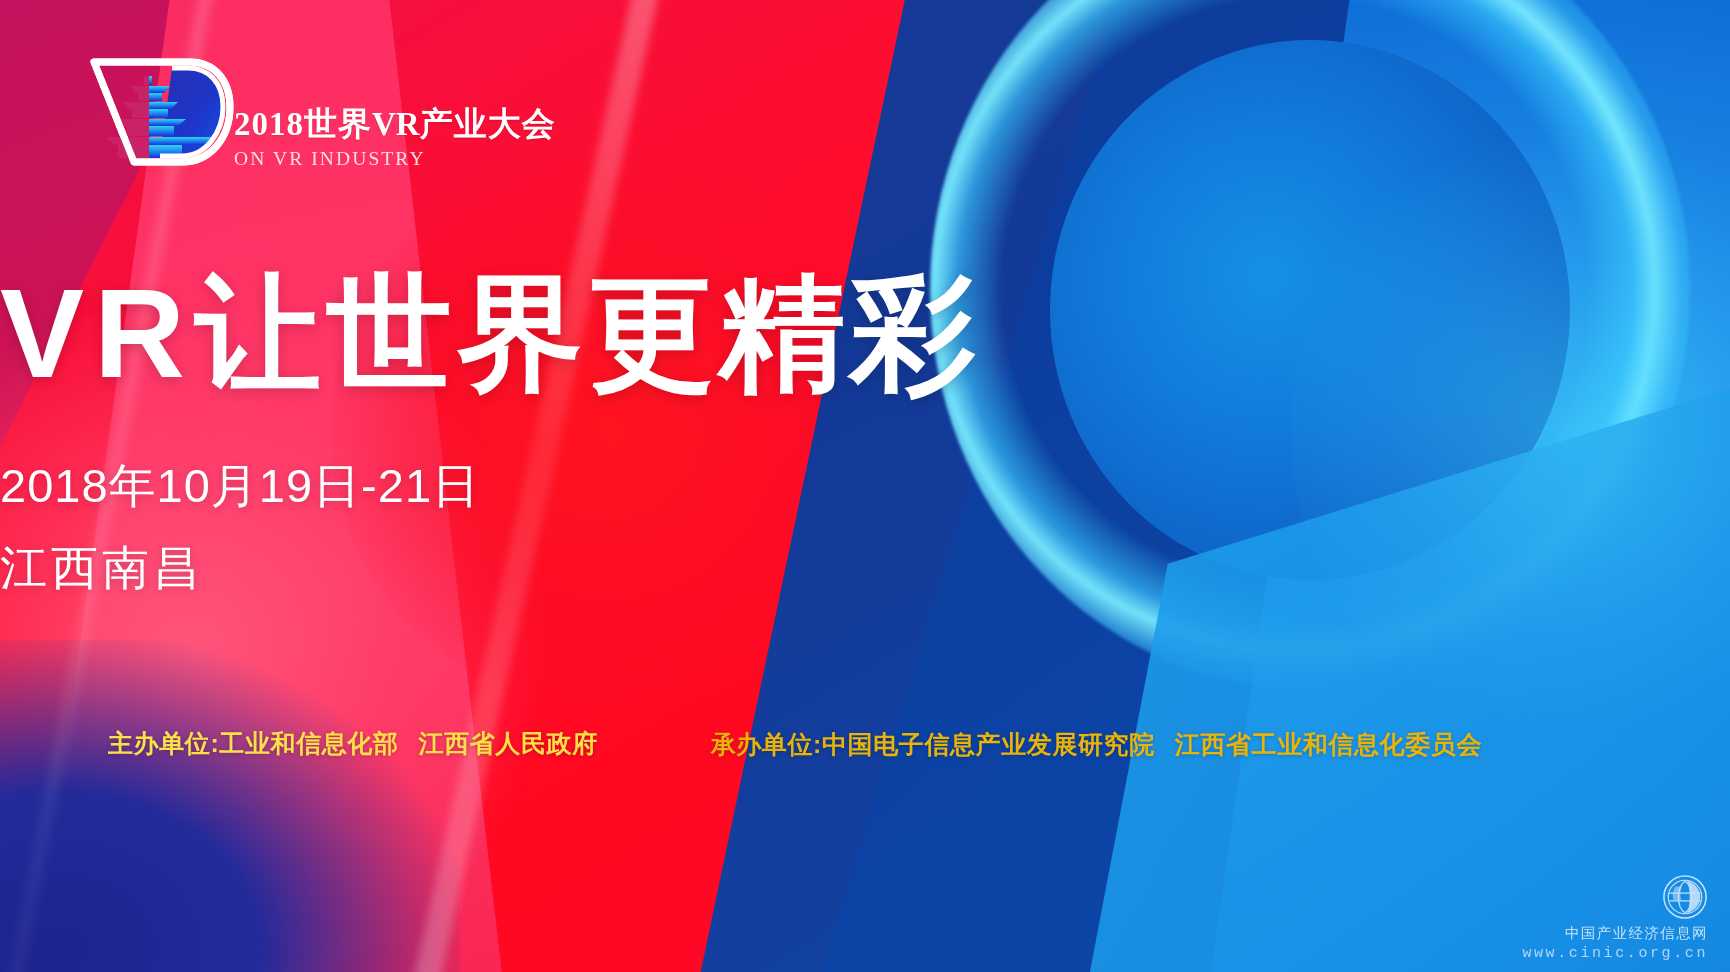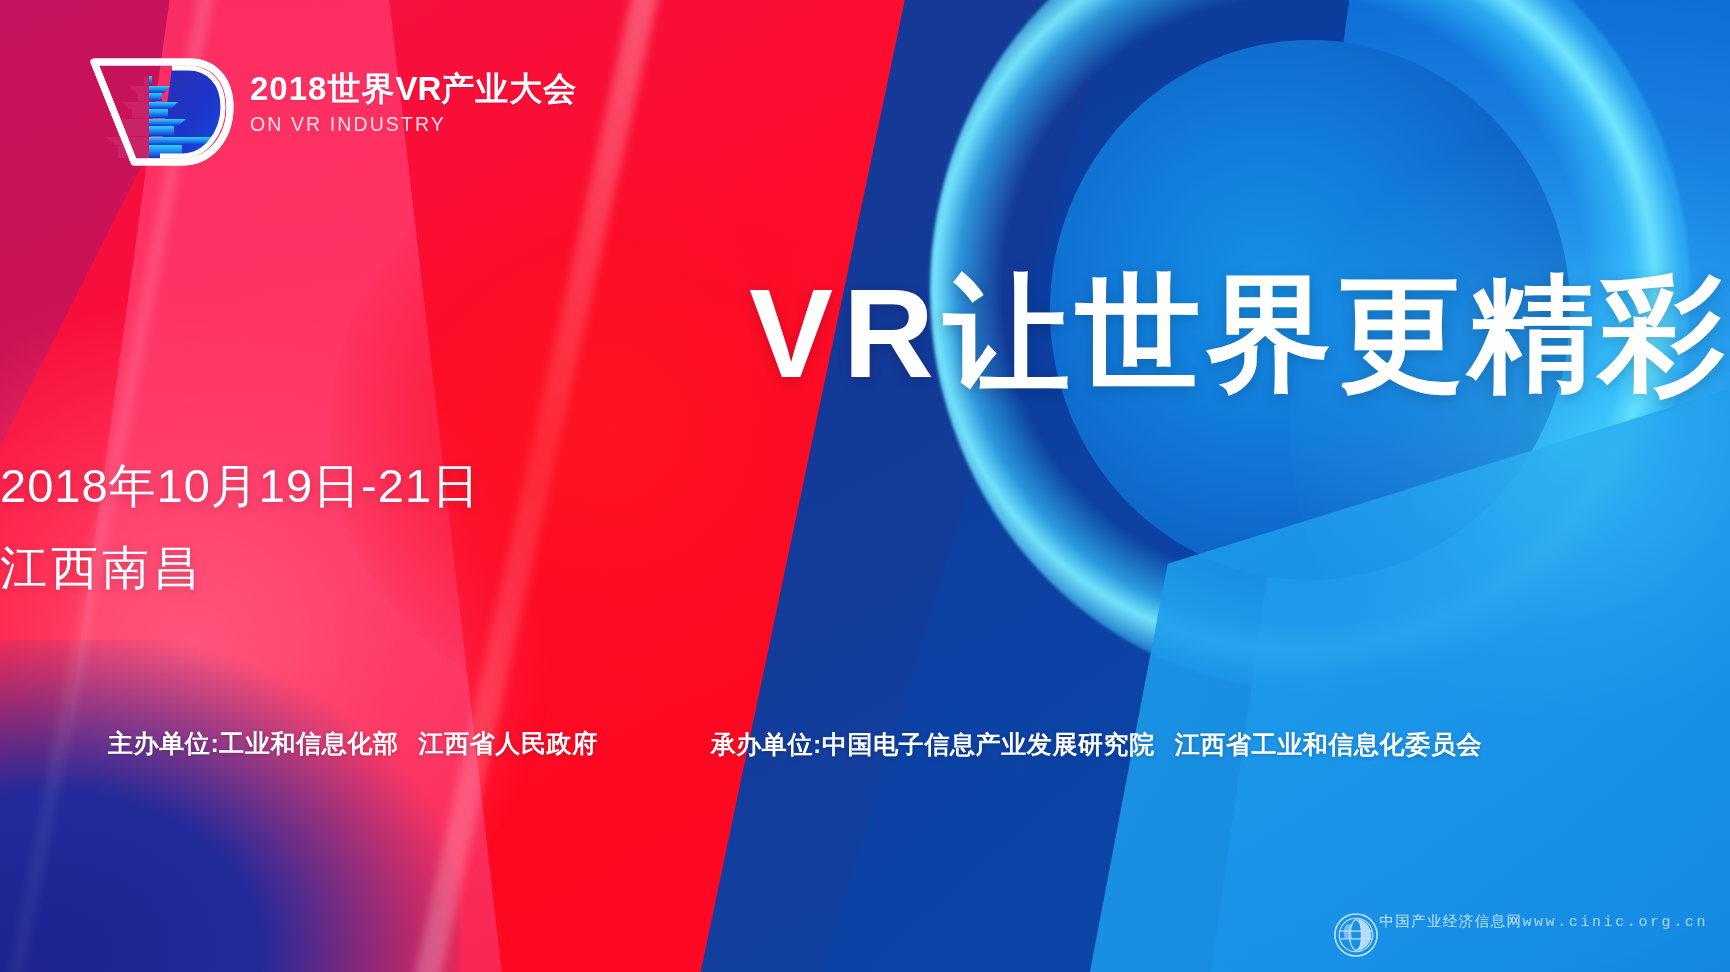--- a/index.html
+++ b/index.html
@@ -108,39 +108,39 @@
     filter:blur(5px);opacity:.5;
   }
   
   .vignette{
     background:radial-gradient(130% 120% at 50% 45%, rgba(0,0,0,0) 55%, rgba(0,0,0,.18) 100%);
   }
 
   
   .logo-lockup{
     position:absolute;left:86px;top:52px;
-    display:flex;align-items:flex-start;gap:16px;
+    display:flex;align-items:flex-end;font-family:Liberation Serif, serif;
   }
   .logo-mark{width:148px;height:120px;display:block;}
   .logo-text{padding-top:20px;}
   .logo-cn{
     color:#fff;font-size:33px;letter-spacing:1px;line-height:1.05;
     font-weight:700;white-space:nowrap;
     text-shadow:0 1px 2px rgba(0,0,0,.12);
   }
   .logo-cn .yr{letter-spacing:0px;}
   .logo-en{
     color:#ffdfe4;font-size:19.5px;line-height:1.32;letter-spacing:2.1px;
     white-space:nowrap;margin-top:5px;font-weight:400;
   }
 
   
   .headline{
     position:absolute;left:0;right:0;top:268px;
-    text-align:right;
+    text-align:left;
     color:#fff;
     font-size:126px;
     font-weight:700;
     letter-spacing:5px;
     line-height:1.05;
     white-space:nowrap;
     text-shadow:0 3px 14px rgba(0,0,0,.18);
   }
   .headline .latin{letter-spacing:10px;}
 
@@ -154,35 +154,35 @@
   }
   .sub-place{
     font-size:47px;font-weight:400;letter-spacing:4px;line-height:1.32;
     margin-top:20px;
     text-shadow:0 2px 8px rgba(0,0,0,.18);
   }
 
   
   .credits-left{
     position:absolute;left:108px;top:727px;
-    color:#ffffff;font-size:25px;font-weight:700;letter-spacing:.6px;
+    color:#fde047;font-size:25px;font-weight:700;letter-spacing:.6px;
     white-space:nowrap;text-shadow:0 1px 4px rgba(0,0,0,.22);
   }
   .credits-right{
     position:absolute;right:248px;top:727px;
-    color:#ffffff;font-size:25px;font-weight:700;letter-spacing:.6px;
+    color:#eab308;font-size:25px;font-weight:700;letter-spacing:.6px;
     text-align:right;line-height:1.42;
     white-space:nowrap;text-shadow:0 1px 4px rgba(0,0,0,.22);
   }
   .gap{display:inline-block;width:20px;}
 
   
   .watermark{
     position:absolute;right:22px;bottom:10px;
-    display:flex;flex-direction:row;align-items:flex-start;
+    display:flex;flex-direction:column;align-items:flex-end;
     opacity:.82;
   }
   .wm-globe{width:46px;height:46px;display:block;margin-bottom:4px;}
   .wm-name{
     color:#eaf4ff;font-size:14.5px;letter-spacing:1.4px;white-space:nowrap;
     font-weight:400;
   }
   .wm-url{
     color:#cfe4f7;font-size:15px;letter-spacing:2.6px;white-space:nowrap;
     margin-top:2px;

